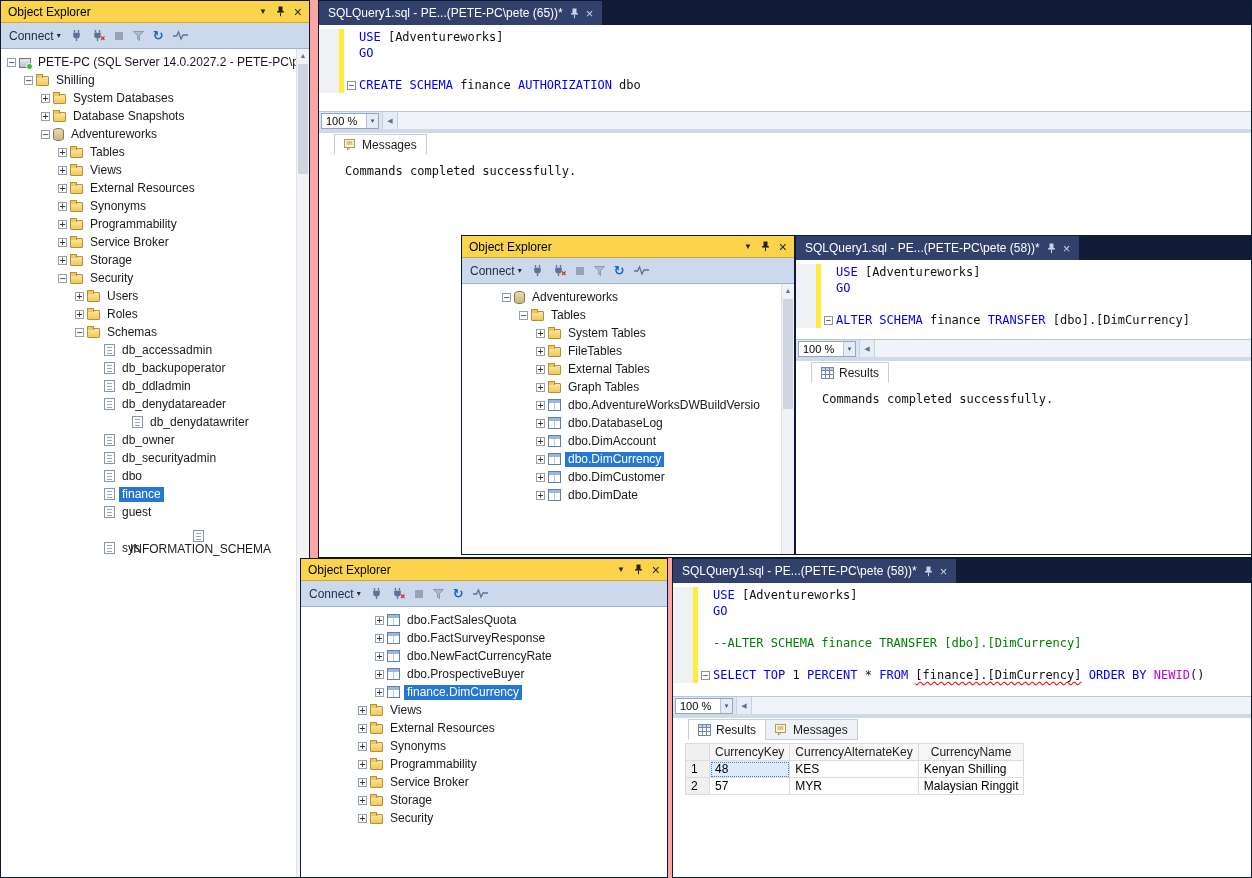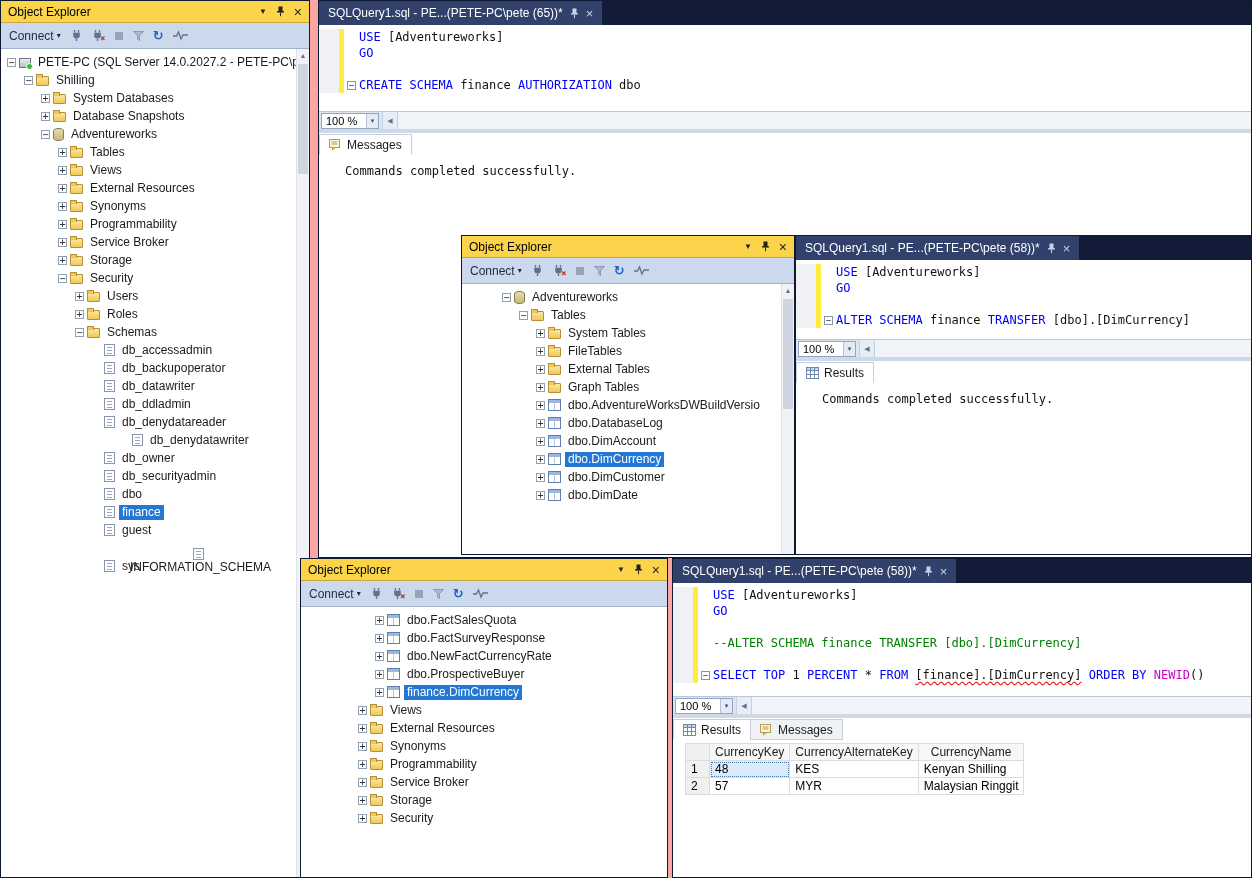--- a/index.html
+++ b/index.html
@@ -73,21 +73,21 @@
                background:#fff; border:1px solid #93a6c0; font-size:11px; }
   .zl { flex:1; padding-left:4px; }
   .za { flex:none; width:12px; height:100%; font-size:7px; color:#44536f; display:flex; align-items:center;
         justify-content:center; background:#e4ebf5; border-left:1px solid #b6c2d4; }
   .hs-left { flex:none; width:16px; height:100%; display:flex; align-items:center; justify-content:center;
              font-size:7px; color:#60718f; margin-left:3px; background:#e7edf6;
              border-left:1px solid #c5d0e0; border-right:1px solid #c5d0e0; }
   .hs-track { flex:1; height:100%; background:#f0f3f8; }
 
   .resheader { flex:none; height:26px; background:#fff; border-top:4px solid #cfd9e8;
-               display:flex; align-items:flex-end; padding-left:0; }
+               display:flex; align-items:flex-end; padding-left:15px; }
   .rtab { height:21px; display:flex; align-items:center; gap:5px; padding:0 9px; font-size:12px; color:#1a1a1a;
           background:#eef1f6; border:1px solid #c4cedd; margin-right:-1px; }
   .rtab.active { background:#fff; border-bottom-color:#fff; }
   .ri { display:inline-flex; align-items:center; }
 
   .rescontent { flex:1; background:#fff; overflow:hidden; }
   .msgtext { font-family:"DejaVu Sans Mono","Liberation Mono",monospace; font-size:12px; color:#111; padding:9px 0 0 26px; }
 
   .grid { border-collapse:collapse; margin:3px 0 0 12px; font-size:12px; table-layout:fixed; color:#000; }
   .grid th, .grid td { border:1px solid #dcdcdc; height:17px; padding:0 5px; font-weight:400; text-align:left;
@@ -239,25 +239,20 @@
         </div>
         <div class="trow" style="padding-left: 91px;">
           <span class="exp none"></span>
           <span class="ic ic-schema"></span>
           <span class="tlabel">db_accessadmin</span>
         </div>
         <div class="trow" style="padding-left: 91px;">
           <span class="exp none"></span>
           <span class="ic ic-schema"></span>
           <span class="tlabel">db_backupoperator</span>
-        </div>
-        <div class="trow" style="padding-left: 91px;">
-          <span class="exp none"></span>
-          <span class="ic ic-schema"></span>
-          <span class="tlabel">db_datawriter</span>
         </div>
         <div class="trow" style="padding-left: 91px;">
           <span class="exp none"></span>
           <span class="ic ic-schema"></span>
           <span class="tlabel">db_ddladmin</span>
         </div>
         <div class="trow" style="padding-left: 91px;">
           <span class="exp none"></span>
           <span class="ic ic-schema"></span>
           <span class="tlabel">db_denydatareader</span>

